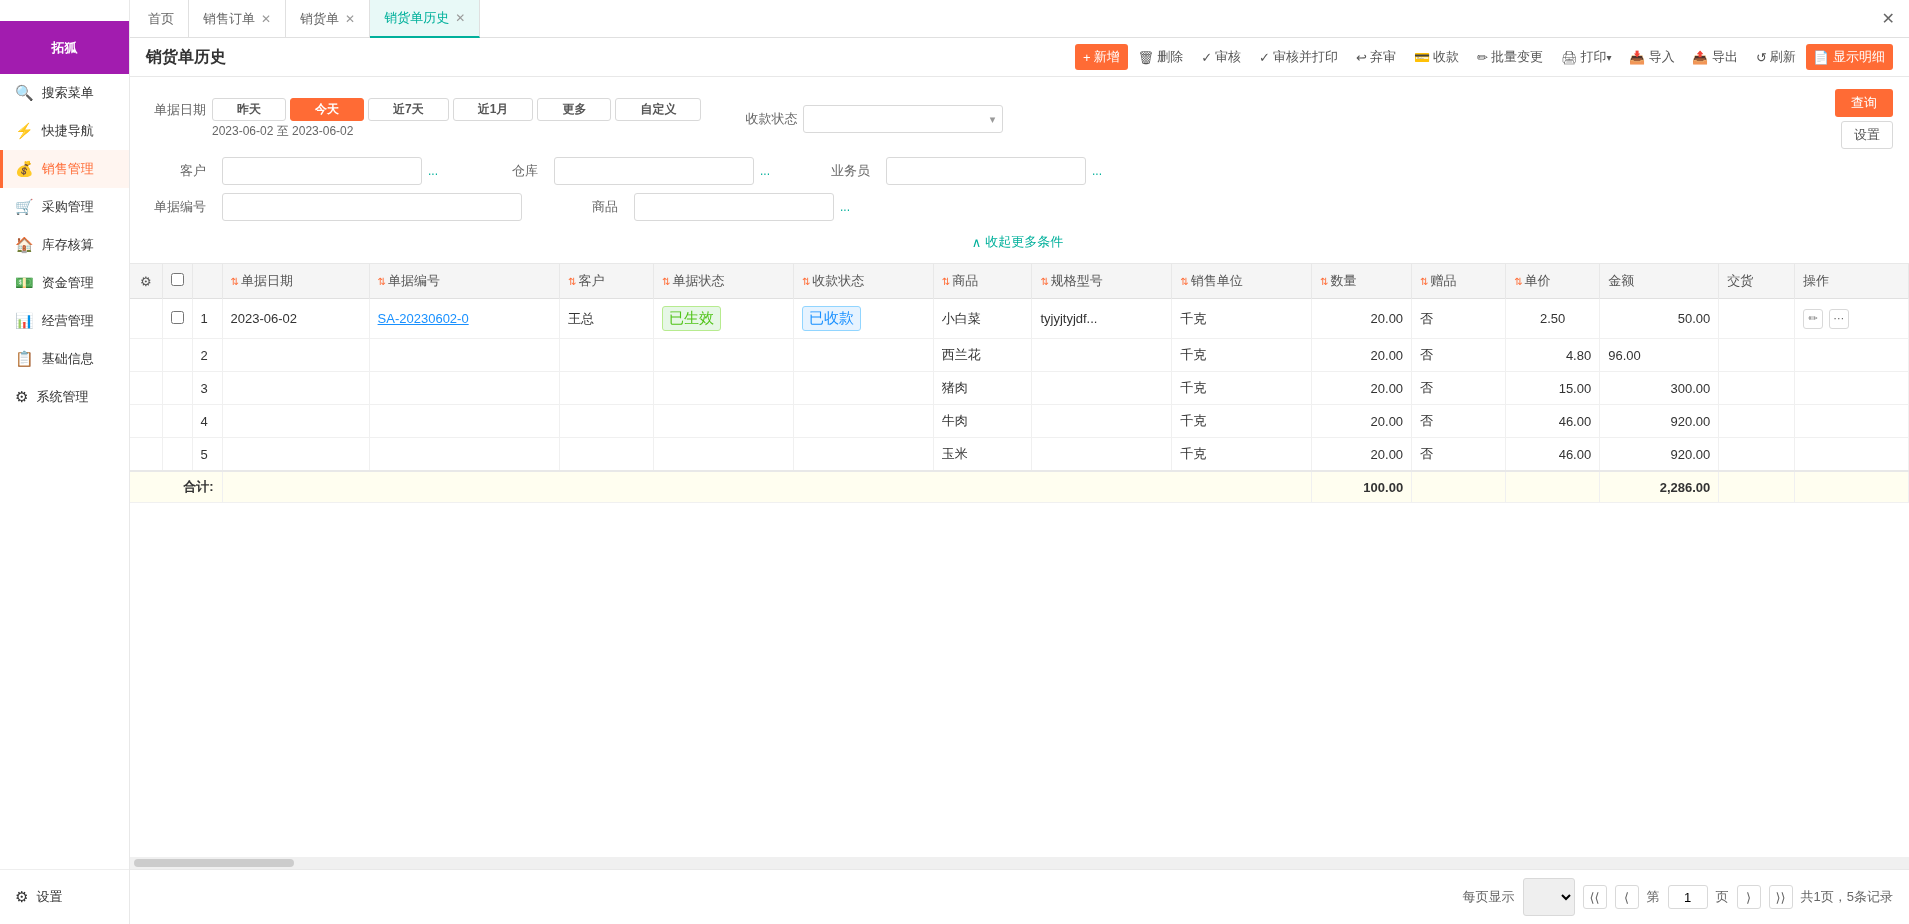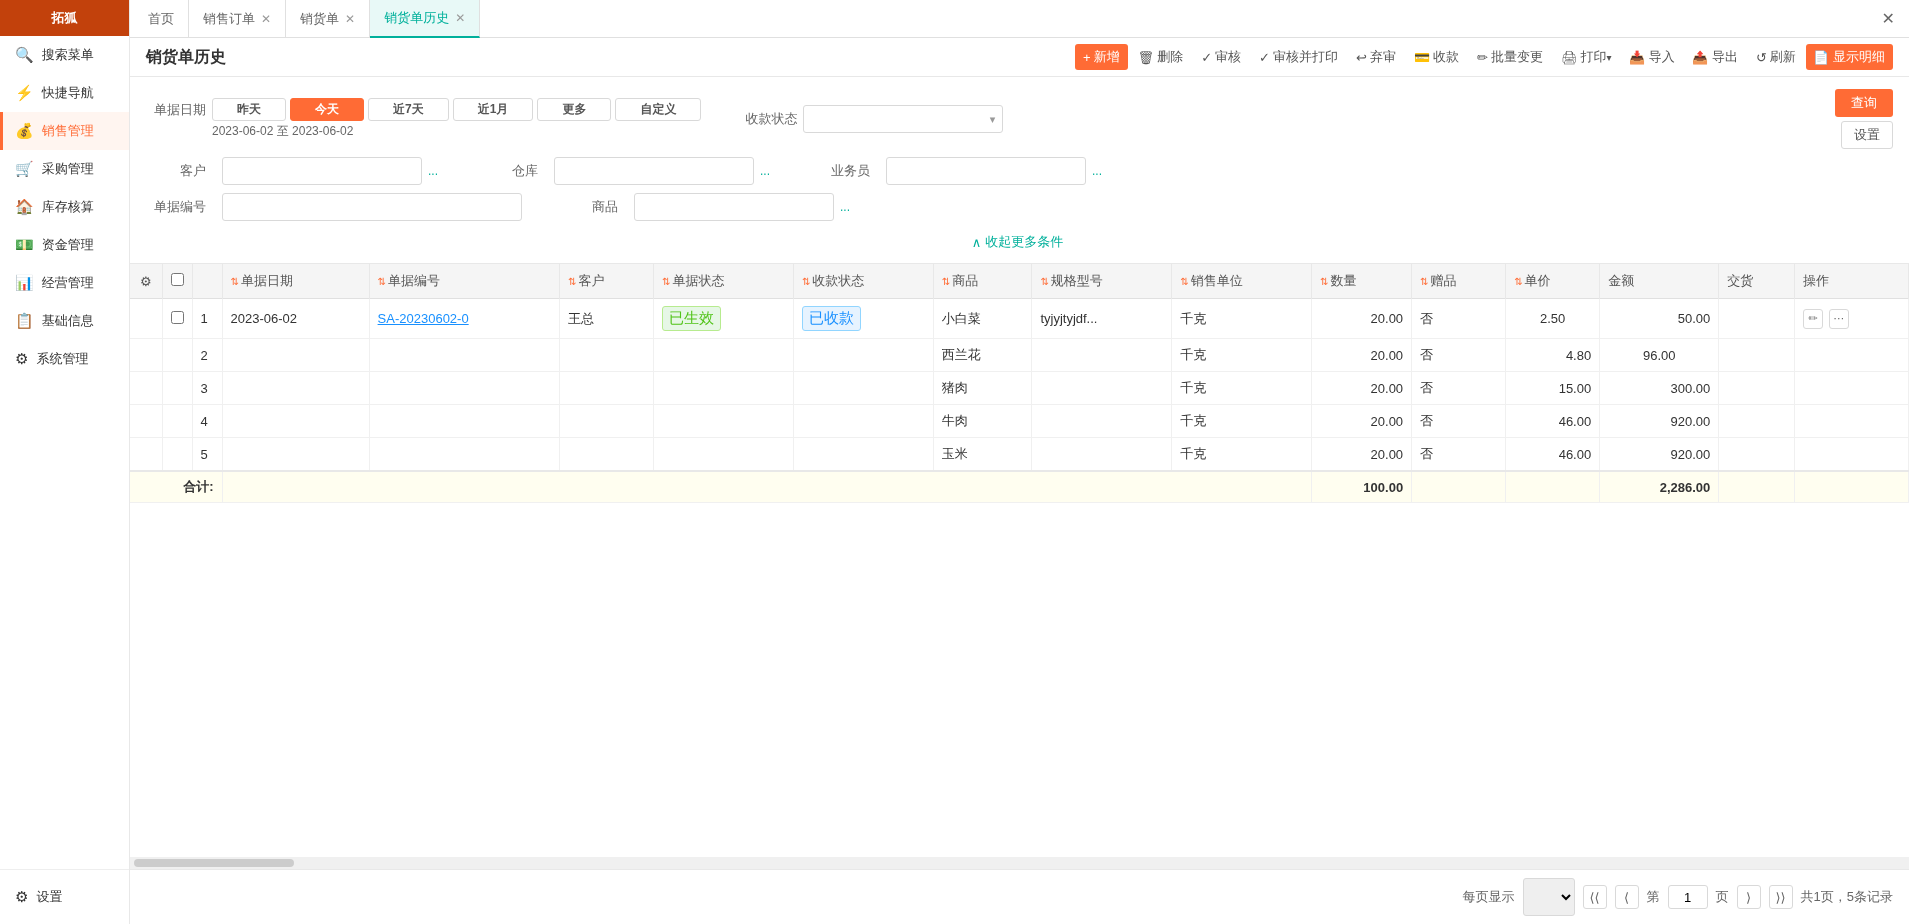--- a/index.html
+++ b/index.html
@@ -8,28 +8,29 @@
     
     .sidebar {
       width: 130px;
       background: #fff;
       border-right: 1px solid #e8e8e8;
       display: flex;
       flex-direction: column;
       flex-shrink: 0;
     }
     .sidebar-logo {
-      height: 36px;
-      background: #c2410c;
+      height: 53px;
+      background: #a21caf;
       display: flex;
       align-items: center;
       justify-content: center;
       color: #fff;
       font-size: 14px;
       font-weight: bold;
+      margin-top: 21px;
     }
     .sidebar-item {
       display: flex;
       align-items: center;
       padding: 10px 12px;
       cursor: pointer;
       color: #333;
       border-left: 3px solid transparent;
     }
     .sidebar-item.active { color: #ff6b35; border-left-color: #ff6b35; background: #fff5f0; }
@@ -615,21 +616,21 @@
       <td></td>
       <td></td>
       <td></td>
       <td></td>
       <td>西兰花</td>
       <td></td>
       <td>千克</td>
       <td style="text-align:right;">20.00</td>
       <td>否</td>
       <td style="text-align:right;">4.80</td>
-      <td style="text-align:center;">96.00</td>
+      <td style="text-align:left;">96.00</td>
       <td></td>
       <td></td>
     </tr>
           <tr>
       <td class="settings-col"></td>
       <td class="checkbox-col"></td>
       <td>3</td>
       <td></td>
       <td></td>
       <td></td>

